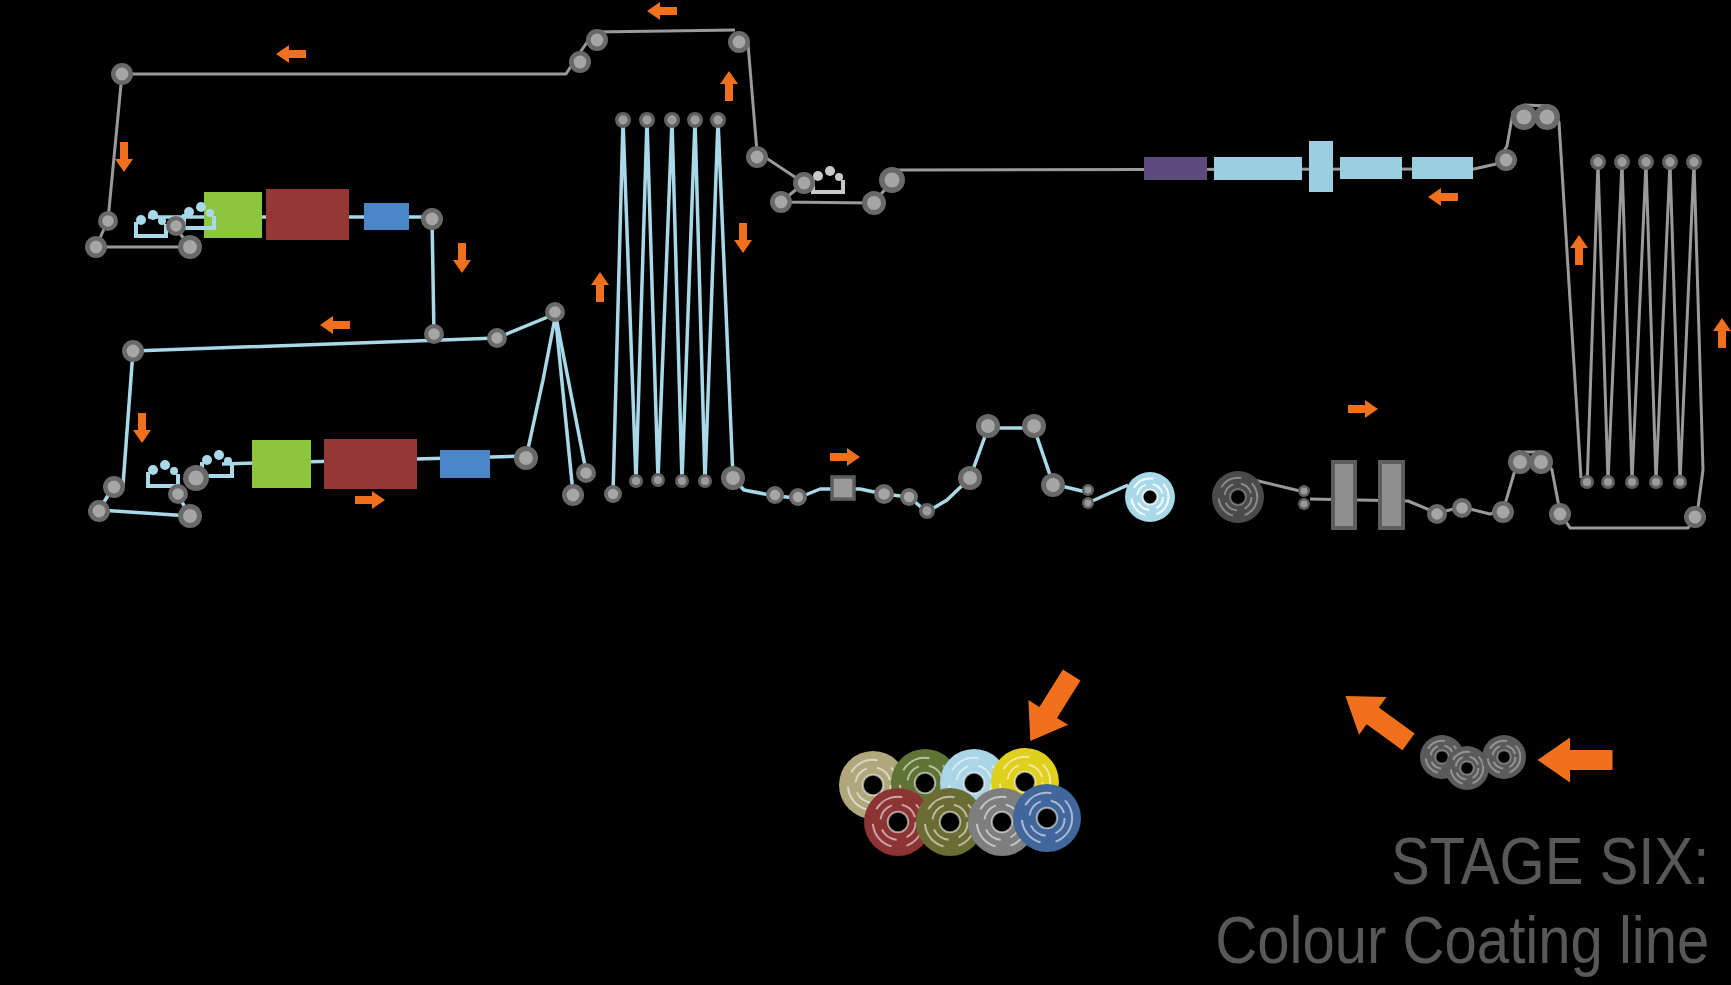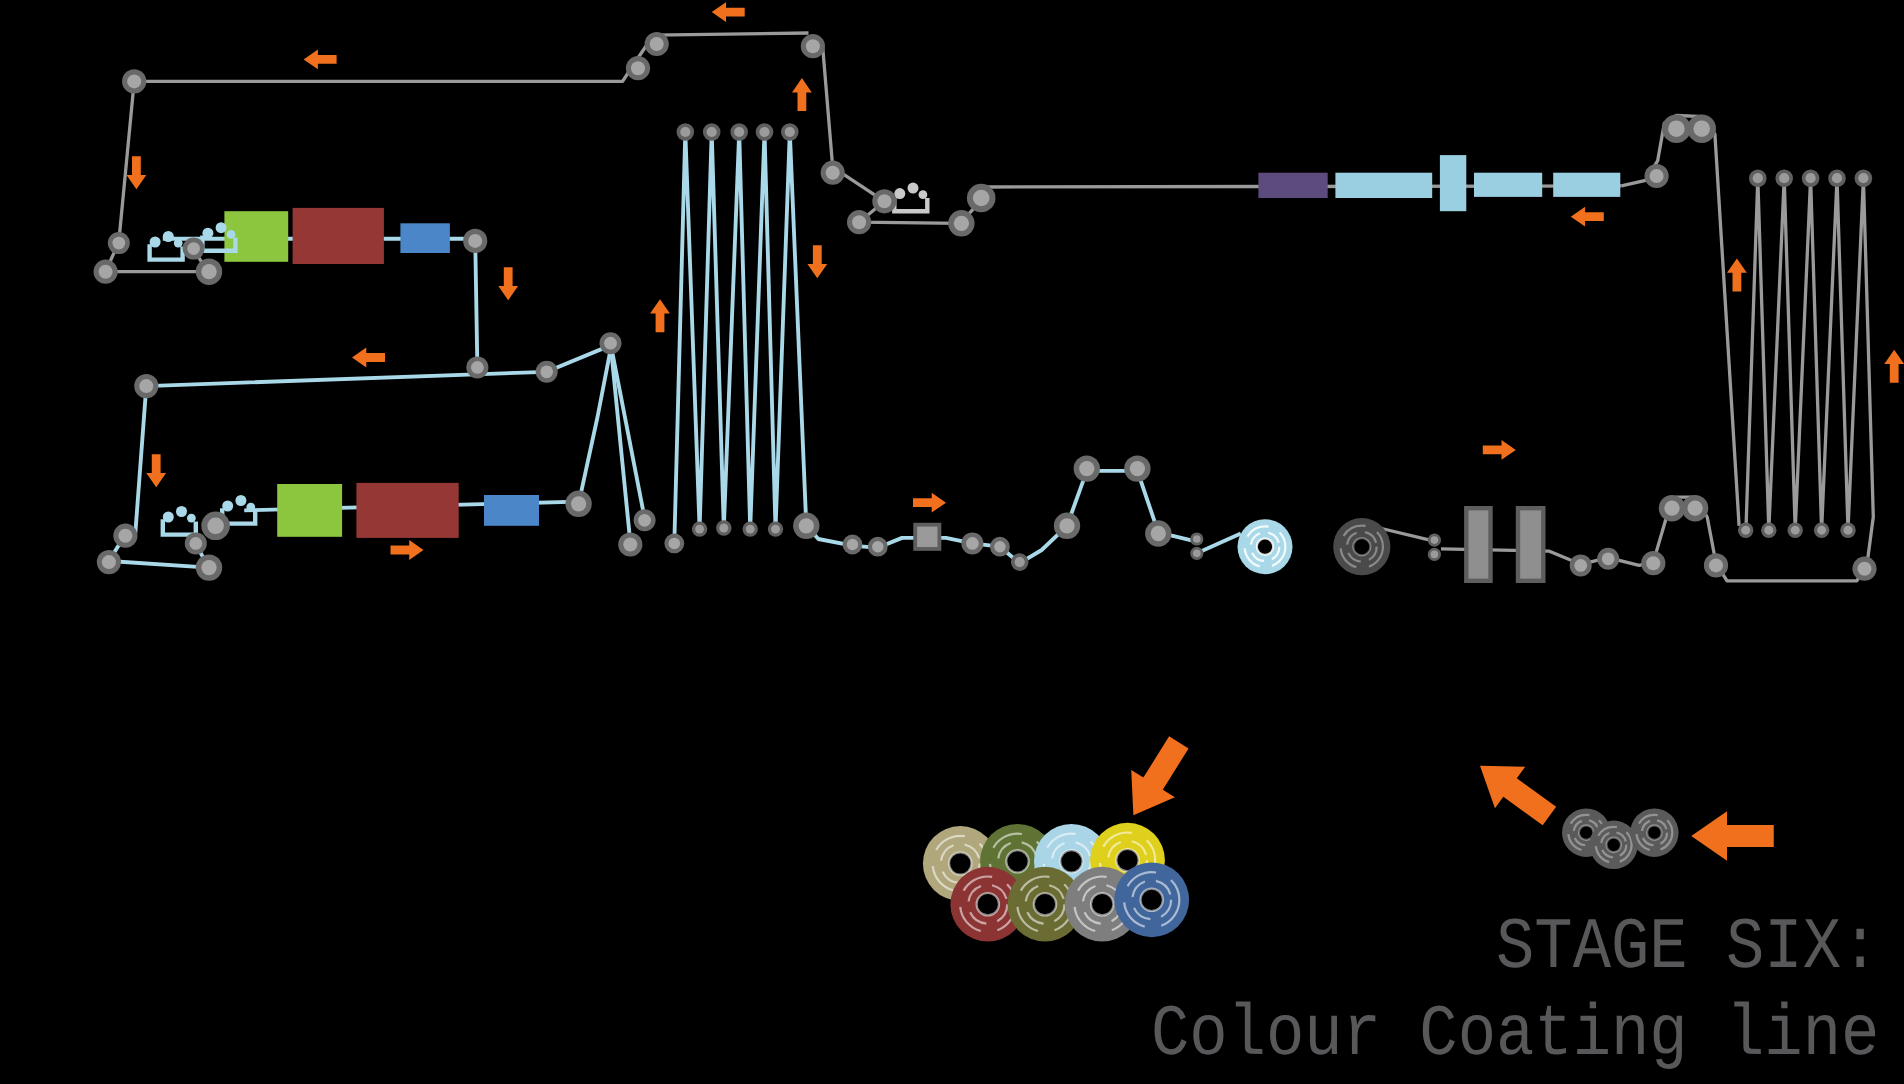--- a/index.html
+++ b/index.html
@@ -1,17 +1,17 @@
 <!DOCTYPE html>
 <html><head>
 <meta charset="utf-8">
 <style>
   html,body{margin:0;padding:0;background:#000;}
   #stage{position:relative;width:1731px;height:985px;background:#000;overflow:hidden;
-         font-family:Liberation Mono, monospace;}
+         font-family:Liberation Sans, sans-serif;}
   #diagram-svg{position:absolute;left:0;top:0;}
   #caption{position:absolute;right:22px;top:822px;text-align:right;
            font-size:66px;line-height:79px;font-weight:400;letter-spacing:0px;
            transform:scaleX(0.88);transform-origin:100% 50%;white-space:nowrap;}
   #caption .cap-line{display:block;}
 </style>
 </head>
 <body>
 
 <div id="stage">

